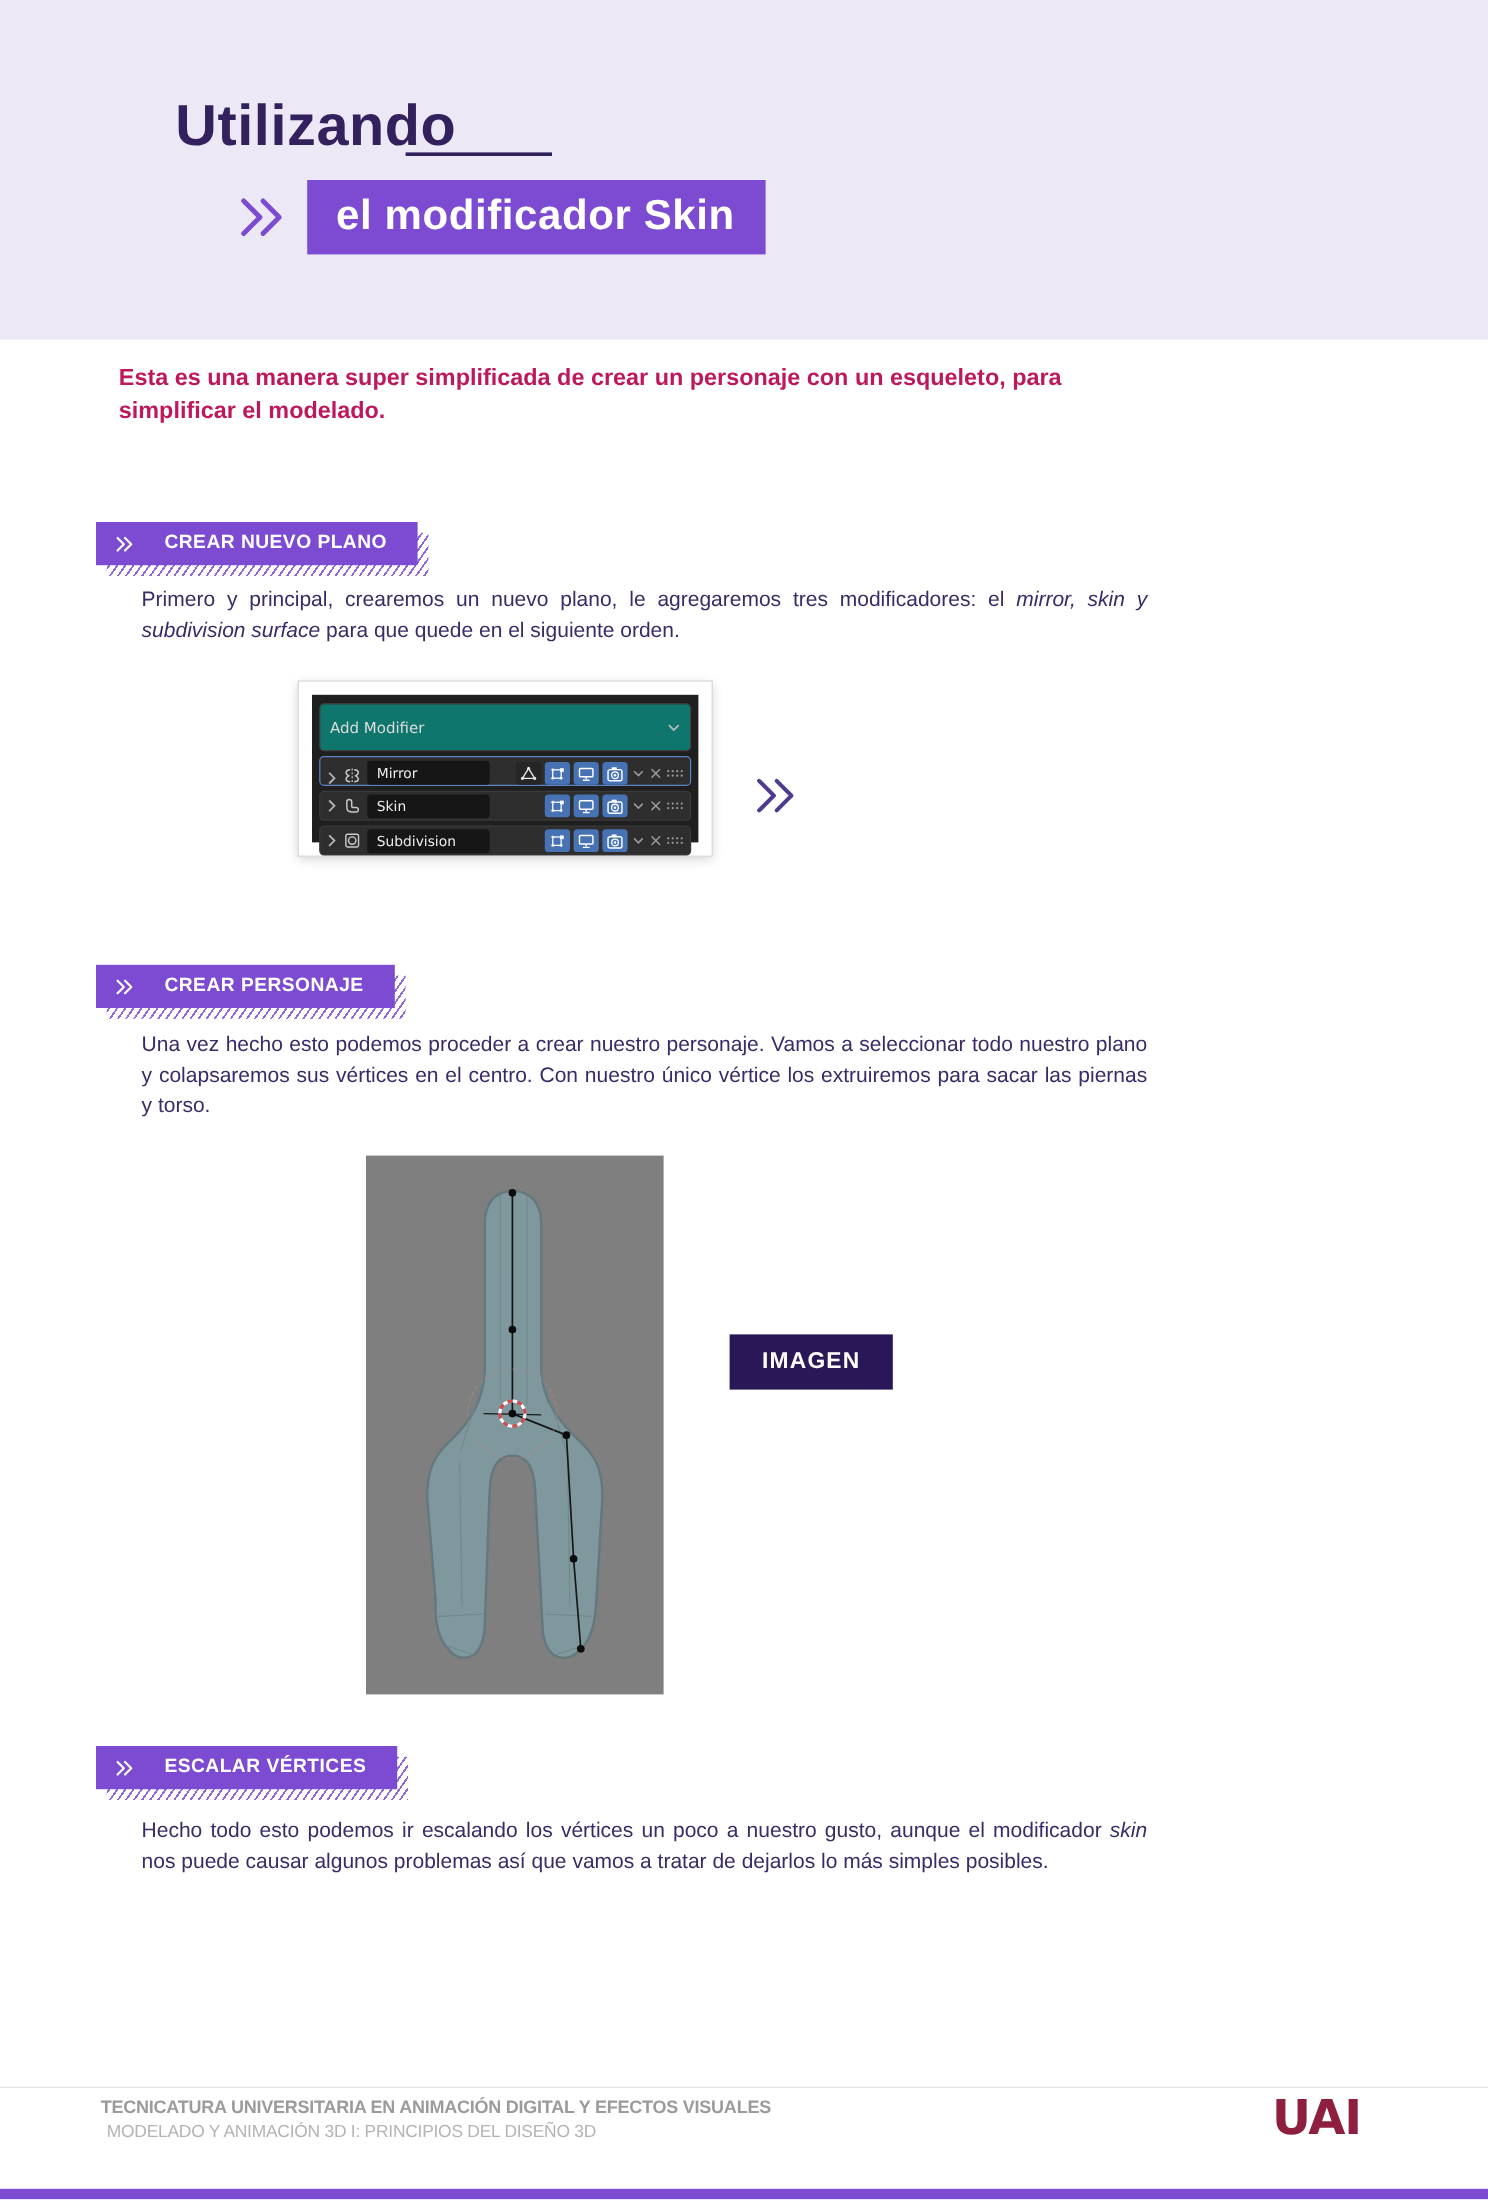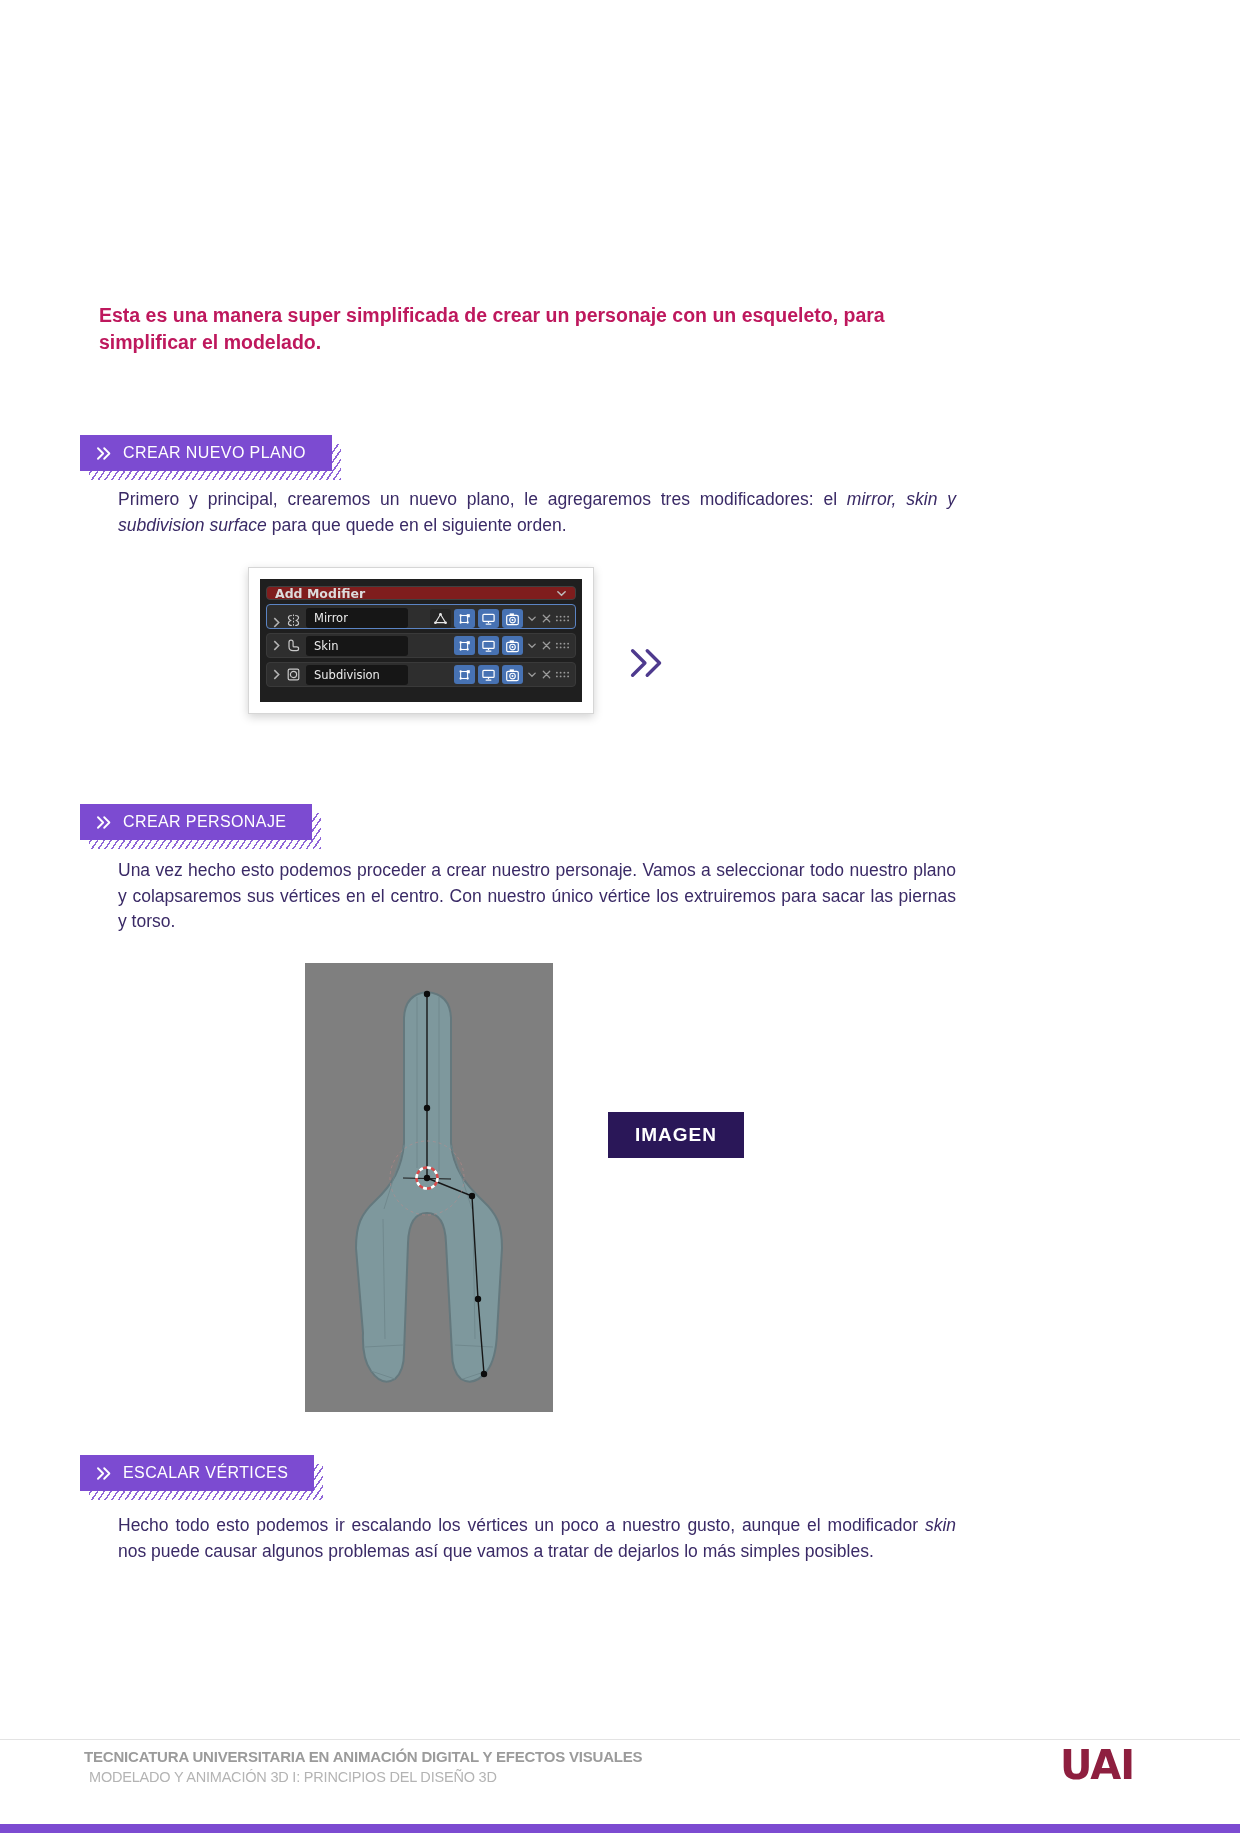--- a/index.html
+++ b/index.html
@@ -13,22 +13,22 @@
   .hero-badge-row{position:absolute;left:198px;top:150px;display:flex;align-items:center;gap:14px;}
   .chev{display:inline-flex;color:#7c4bd1;}
   .hero-badge{background:#7c4bd1;color:#ffffff;font-weight:bold;font-size:35px;
               padding:10px 26px 12px 24px;letter-spacing:.5px;}
 
   
   .intro{position:absolute;left:99px;top:282px;width:862px;font-size:19.5px;font-weight:bold;
          color:#be185d;line-height:1.42;}
 
   
-  .sec-badge{position:absolute;display:inline-flex;align-items:center;gap:10px;height:36px;
-             padding:0 26px 0 16px;background:#7c4bd1;color:#fff;font-weight:normal;font-size:16px;
+  .sec-badge{position:absolute;display:inline-flex;align-items:center;gap:24px;height:36px;
+             padding:0 26px 0 16px;background:#7c4bd1;color:#fff;font-weight:bold;font-size:16px;
              letter-spacing:.4px;z-index:1;}
   .sec-badge::after{content:"";position:absolute;inset:0;transform:translate(9px,9px);z-index:-1;
       background:repeating-linear-gradient(125deg,rgba(124,75,209,.85) 0 1.5px,transparent 1.5px 5.5px);}
   .sec-badge .chev svg{display:block;}
   .badge1{left:80px;top:435px;}
   .badge2{left:80px;top:804px;}
   .badge3{left:80px;top:1455px;}
 
   
   .para{position:absolute;left:118px;width:838px;font-size:17.5px;line-height:1.47;color:#3a2a66;
@@ -37,23 +37,23 @@
   .p1{top:487px;}
   .p2{top:858px;}
   .p3{top:1513px;}
   .p4{top:1610px;}
 
   
   .bcard{position:absolute;left:248px;top:567px;width:344px;height:145px;background:#fff;
          border:1px solid #d6d6d6;box-shadow:0 3px 9px rgba(0,0,0,.18);}
   .bpanel{position:absolute;left:11px;top:11px;right:11px;bottom:11px;background:#1f1f1f;
           padding:7px 6px;box-sizing:border-box;}
-  .bp-header{height:14px;background:#7f1d1d;border:1px solid #404040;border-radius:4px;
+  .bp-header{height:40px;background:#0f766e;border:1px solid #404040;border-radius:4px;
              display:flex;align-items:center;justify-content:space-between;padding:0 8px;
-             color:#dcdcdc;font-size:12.5px;font-family:"DejaVu Sans",sans-serif;box-sizing:border-box;font-weight:bold;}
+             color:#dcdcdc;font-size:12.5px;font-family:"DejaVu Sans",sans-serif;box-sizing:border-box;}
   .brow{height:25px;margin-top:4px;background:#2e2e2e;border:1px solid #3a3a3a;border-radius:4px;
         display:flex;align-items:center;gap:5px;padding:0 5px;box-sizing:border-box;
         font-family:"DejaVu Sans",sans-serif;}
   .brow.selected{border-color:#5b84c4;align-items:flex-end;}
   .b-expand{display:flex;color:#b3b3b3;}
   .b-type{display:flex;color:#c9c9c9;}
   .b-name{width:86px;background:#161616;border-radius:3px;padding:3px 8px;color:#ececec;
           font-size:11.5px;white-space:nowrap;overflow:hidden;}
   .b-group{margin-left:auto;display:flex;align-items:center;gap:3px;}
   .b-btn{width:21px;height:19px;border-radius:3px;display:flex;align-items:center;justify-content:center;}
@@ -84,20 +84,33 @@
   .footer-line2{position:absolute;left:89px;top:1769px;font-size:14.5px;color:#b4b4b4;letter-spacing:-.2px;}
   .uai-logo{position:absolute;left:1060px;top:1742px;font-family:"DejaVu Sans",sans-serif;
             font-size:40px;font-weight:bold;color:#8e1f3f;letter-spacing:-1px;}
   .bottom-bar{position:absolute;left:0;bottom:0;width:1240px;height:9px;background:#7c4bd1;}
 </style>
 </head>
 <body>
 
 <div class="page">
 
+  <div class="hero">
+    <div class="hero-title">Utilizando</div>
+    <div class="hero-underline"></div>
+    <div class="hero-badge-row">
+      <span class="chev">
+        <svg width="44" height="48" viewBox="0 0 26 22">
+            <path d="M3 3 L11 11 L3 19" fill="none" stroke="currentColor" stroke-width="2.4" stroke-linecap="round" stroke-linejoin="round"></path>
+            <path d="M12.5 3 L20.5 11 L12.5 19" fill="none" stroke="currentColor" stroke-width="2.4" stroke-linecap="round" stroke-linejoin="round"></path>
+          </svg>
+      </span>
+      <span class="hero-badge">el modificador Skin</span>
+    </div>
+  </div>
 
   <p class="intro">Esta es una manera super simplificada de crear un personaje con un esqueleto, para simplificar el modelado.</p>
 
   <div class="sec-badge badge1">
     <span class="chev" style="color:#fff">
       <svg width="17" height="15" viewBox="0 0 26 22">
           <path d="M3 3 L11 11 L3 19" fill="none" stroke="currentColor" stroke-width="2.8" stroke-linecap="round" stroke-linejoin="round"></path>
           <path d="M12.5 3 L20.5 11 L12.5 19" fill="none" stroke="currentColor" stroke-width="2.8" stroke-linecap="round" stroke-linejoin="round"></path>
         </svg>
     </span>

